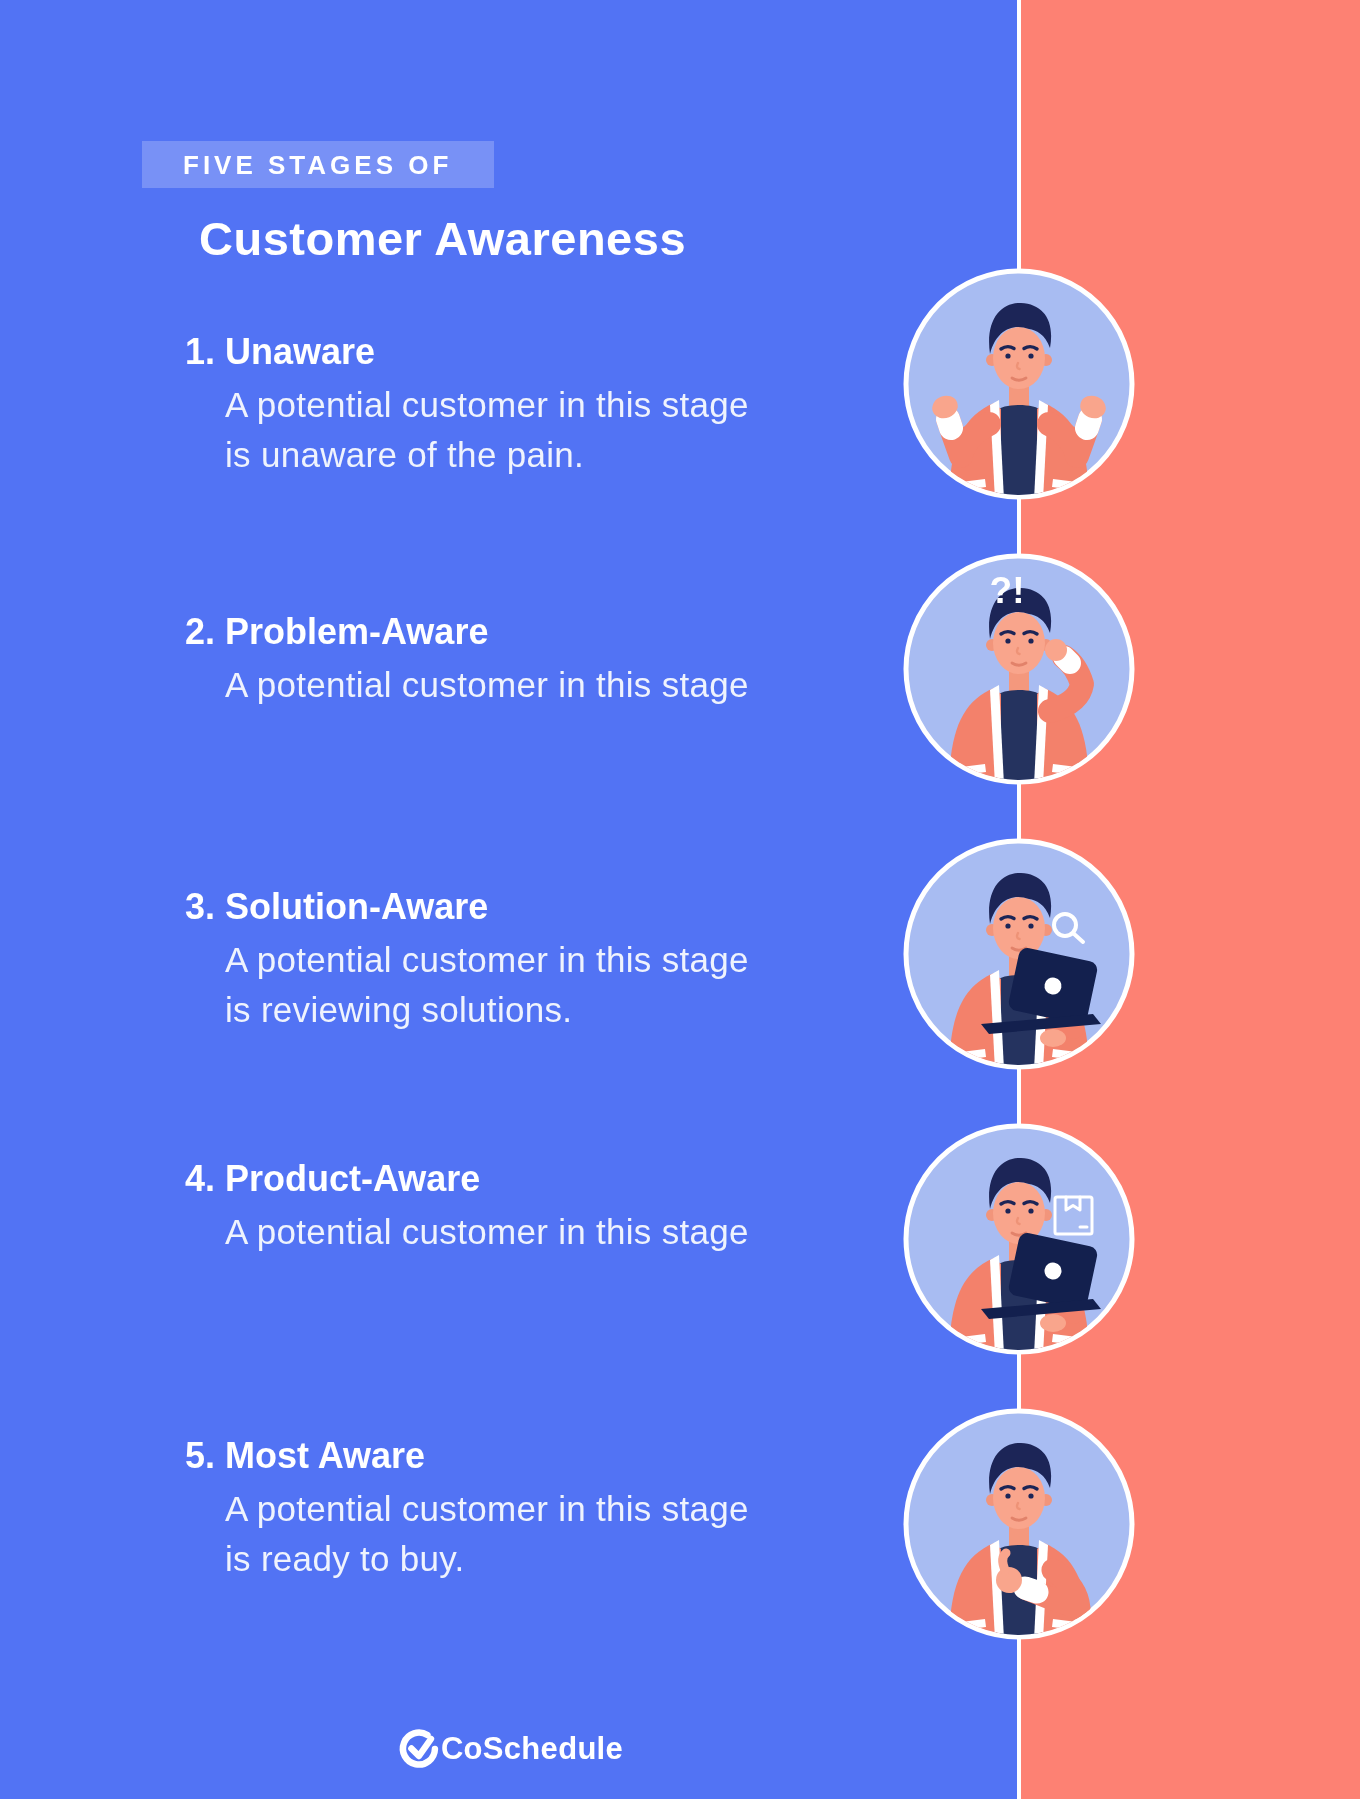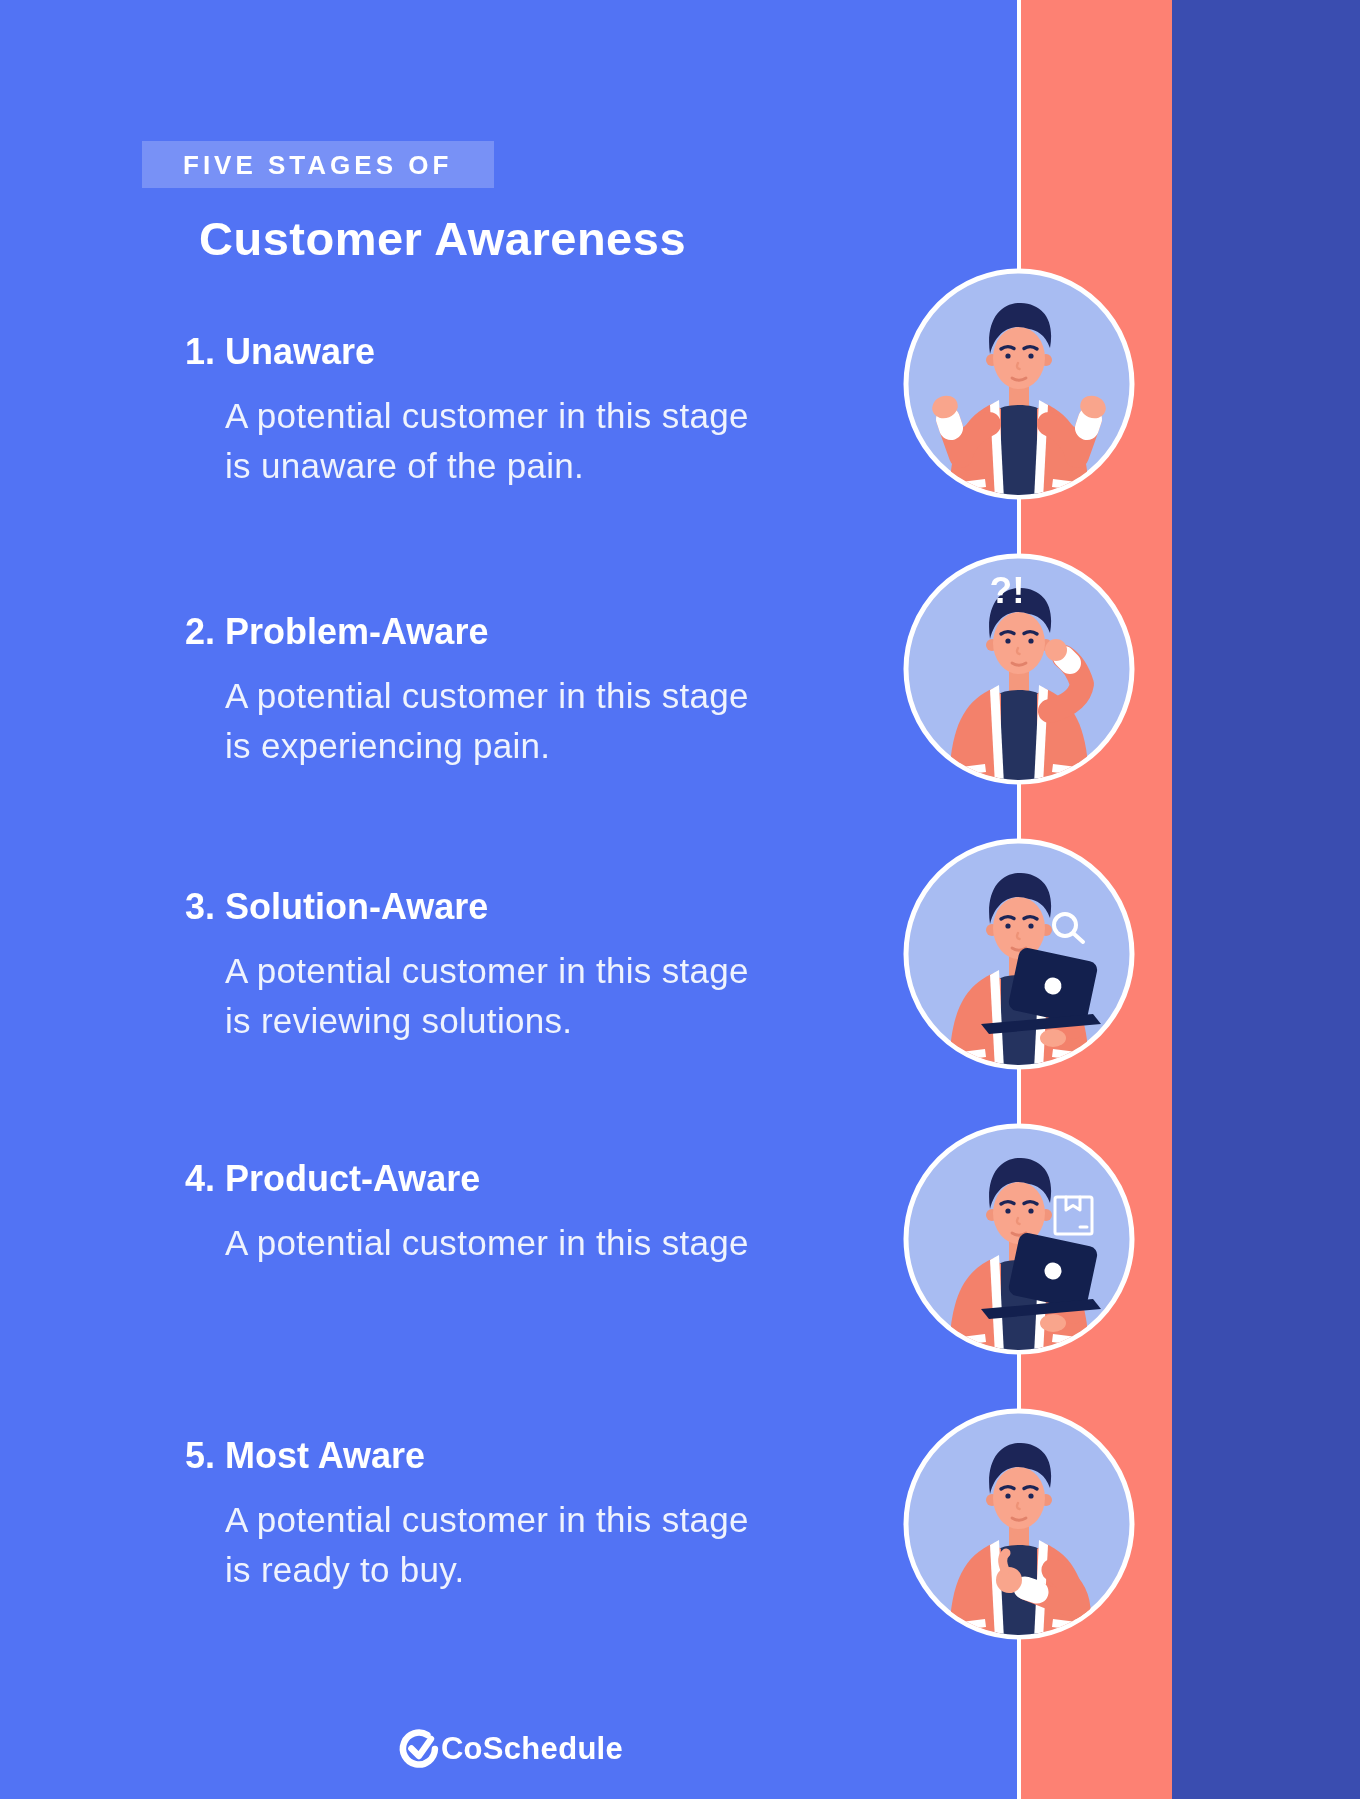--- a/index.html
+++ b/index.html
@@ -1,35 +1,35 @@
 <!DOCTYPE html>
 <html><head>
 <meta charset="utf-8">
 <style>
   html,body{margin:0;padding:0;background:#3a4db0;}
   #canvas{
-    position:relative;width:1172px;height:1799px;overflow:hidden;
+    position:relative;width:1360px;height:1799px;overflow:hidden;
     background:#5273F4;
     font-family:"Liberation Sans", sans-serif;
   }
   .coral-panel{position:absolute;top:0;bottom:0;left:1021px;right:0;background:#FD8173;}
   .divider-line{position:absolute;top:0;bottom:0;left:1017px;width:4px;background:#FFFFFF;}
   .eyebrow-badge{
     position:absolute;left:142px;top:141px;height:47px;line-height:48px;
     padding:0 42px 0 41px;background:rgba(255,255,255,0.22);
     color:#FFFFFF;font-size:26px;font-weight:bold;letter-spacing:4px;
   }
   .page-title{
     position:absolute;left:183px;top:197px;margin:16px;
     color:#FFFFFF;font-size:47px;font-weight:bold;line-height:52px;letter-spacing:0.5px;
   }
   .stage{position:absolute;left:185px;width:660px;color:#FFFFFF;}
   .stage-head{display:flex;align-items:baseline;font-size:36px;font-weight:bold;line-height:44px;}
   .stage-num{width:40px;flex:0 0 40px;}
-  .stage-desc{margin-left:40px;margin-top:17px;font-size:35px;font-weight:normal;
+  .stage-desc{margin-left:40px;margin-top:6px;font-size:35px;font-weight:normal;
     line-height:50px;color:#EFF3FD;letter-spacing:0.3px;}
   .stage-circle{position:absolute;left:903px;width:232px;height:232px;z-index:2;}
   .stage-circle svg{display:block;}
   .footer-logo{
     position:absolute;top:1727px;left:510px;transform:translateX(-50%);
     display:flex;align-items:center;color:#FFFFFF;
   }
   .brand-text{font-size:31px;font-weight:bold;letter-spacing:0.3px;}
 </style>
 </head>
@@ -82,21 +82,20 @@
     </div>
   </div>
 
   <div class="stage" style="top:610px">
     <div class="stage-head">
       <span class="stage-num">2.</span>
       <span class="stage-title">Problem-Aware</span>
     </div>
     <div class="stage-desc">
       <div>A potential customer in this stage</div>
-      <div>is experiencing pain.</div>
     </div>
   </div>
 
   <div class="stage" style="top:885px">
     <div class="stage-head">
       <span class="stage-num">3.</span>
       <span class="stage-title">Solution-Aware</span>
     </div>
     <div class="stage-desc">
       <div>A potential customer in this stage</div>

